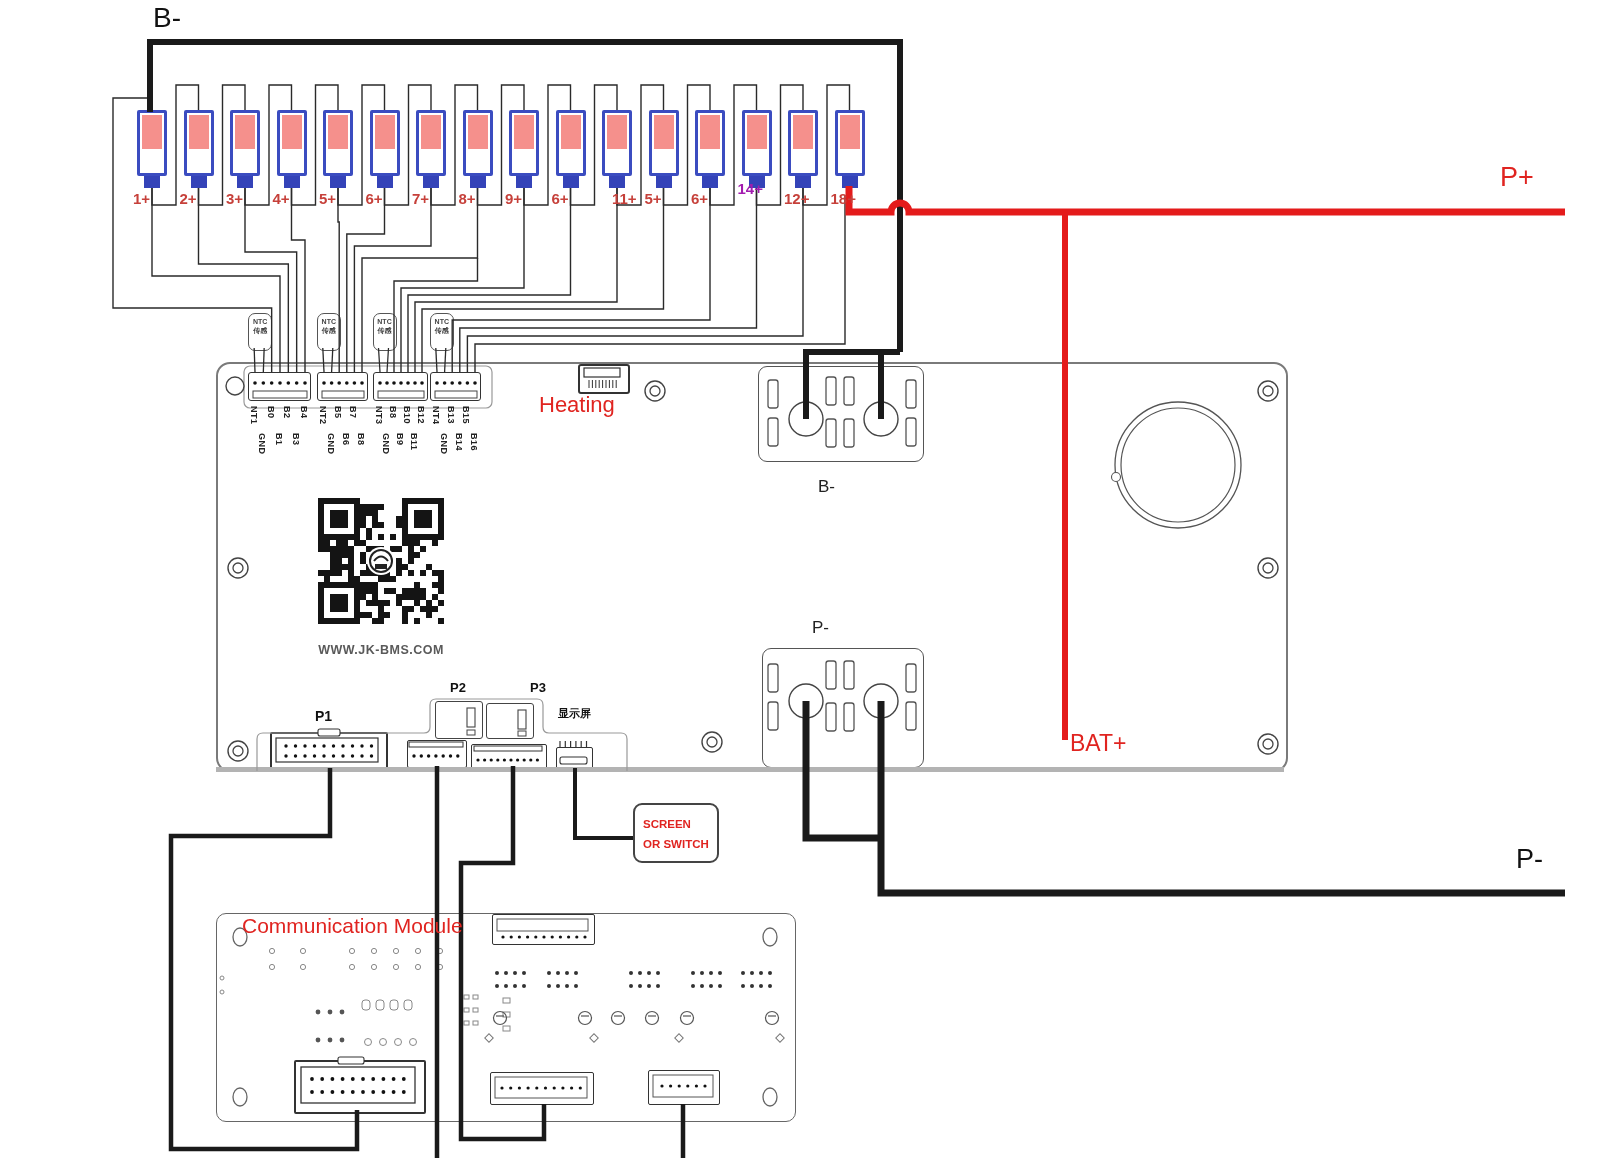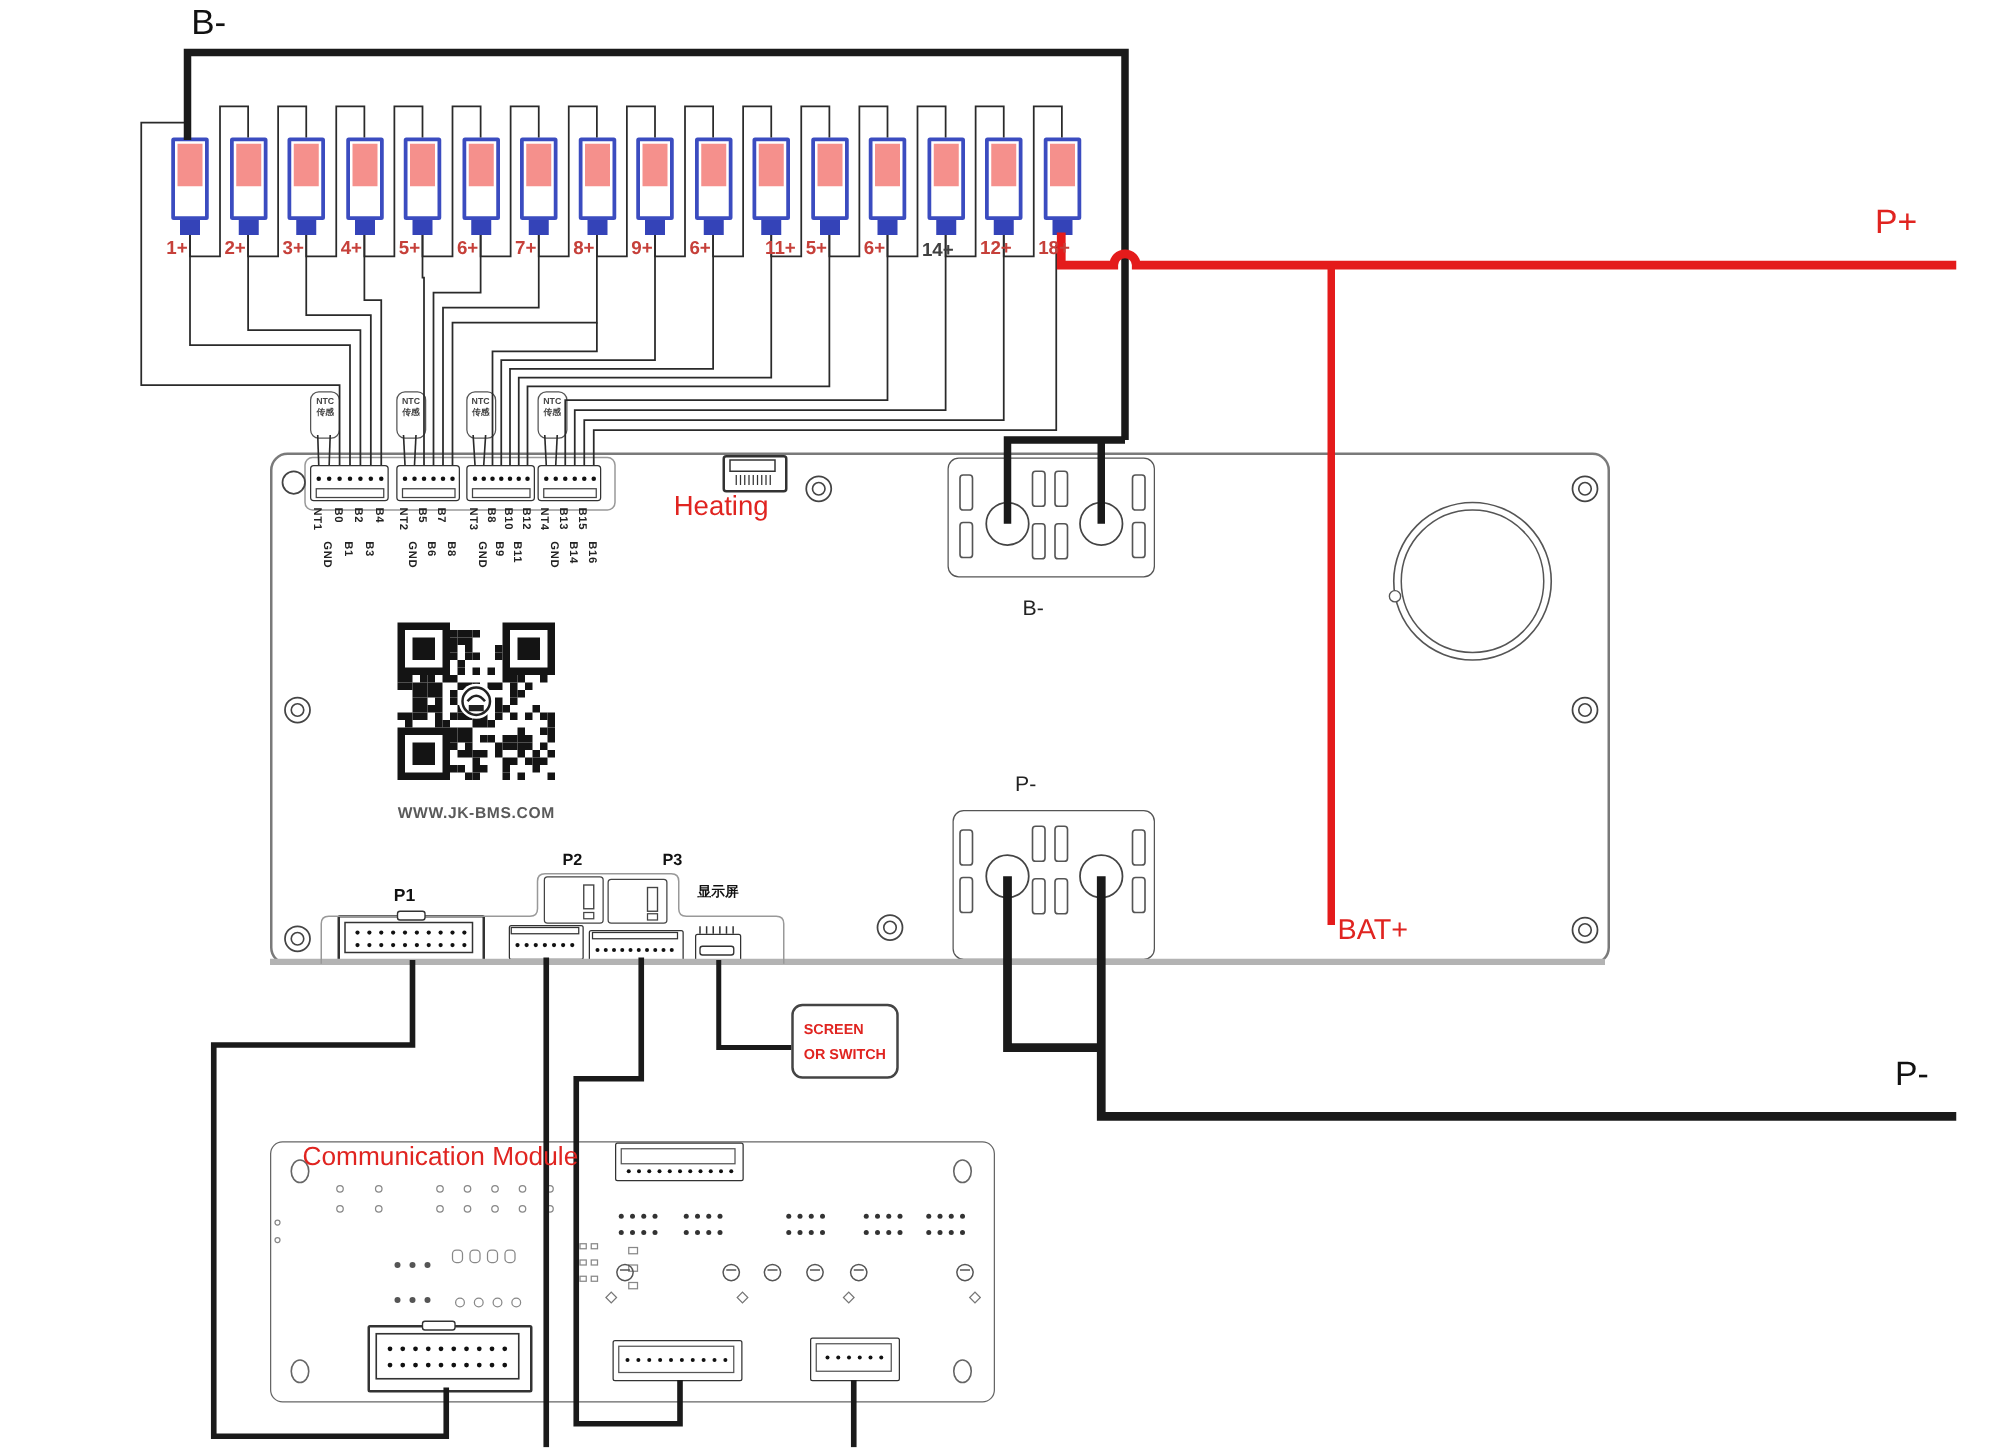--- a/index.html
+++ b/index.html
@@ -629,21 +629,21 @@
     <div class="cellnum" style="left: 644.5px; top: 190px; color: rgb(198, 64, 58);">5+</div>
     <div class="cell" style="left: 695px; top: 110px; width: 24px; height: 60px;">
       <div class="cellfill"></div>
     </div>
     <div class="celltab" style="left: 702px; top: 176px; width: 16px; height: 12px;"></div>
     <div class="cellnum" style="left: 691px; top: 190px; color: rgb(198, 64, 58);">6+</div>
     <div class="cell" style="left: 741.5px; top: 110px; width: 24px; height: 60px;">
       <div class="cellfill"></div>
     </div>
     <div class="celltab" style="left: 748.5px; top: 176px; width: 16px; height: 12px;"></div>
-    <div class="cellnum" style="left: 737.5px; top: 192px; color: #404040;">14+</div>
+    <div class="cellnum" style="left: 737.5px; top: 180px; color: #a21caf;">14+</div>
     <div class="cell" style="left: 788px; top: 110px; width: 24px; height: 60px;">
       <div class="cellfill"></div>
     </div>
     <div class="celltab" style="left: 795px; top: 176px; width: 16px; height: 12px;"></div>
     <div class="cellnum" style="left: 784px; top: 190px; color: rgb(198, 64, 58);">12+</div>
     <div class="cell" style="left: 834.5px; top: 110px; width: 24px; height: 60px;">
       <div class="cellfill"></div>
     </div>
     <div class="celltab" style="left: 841.5px; top: 176px; width: 16px; height: 12px;"></div>
     <div class="cellnum" style="left: 830.5px; top: 190px; color: rgb(198, 64, 58);">18+</div>

